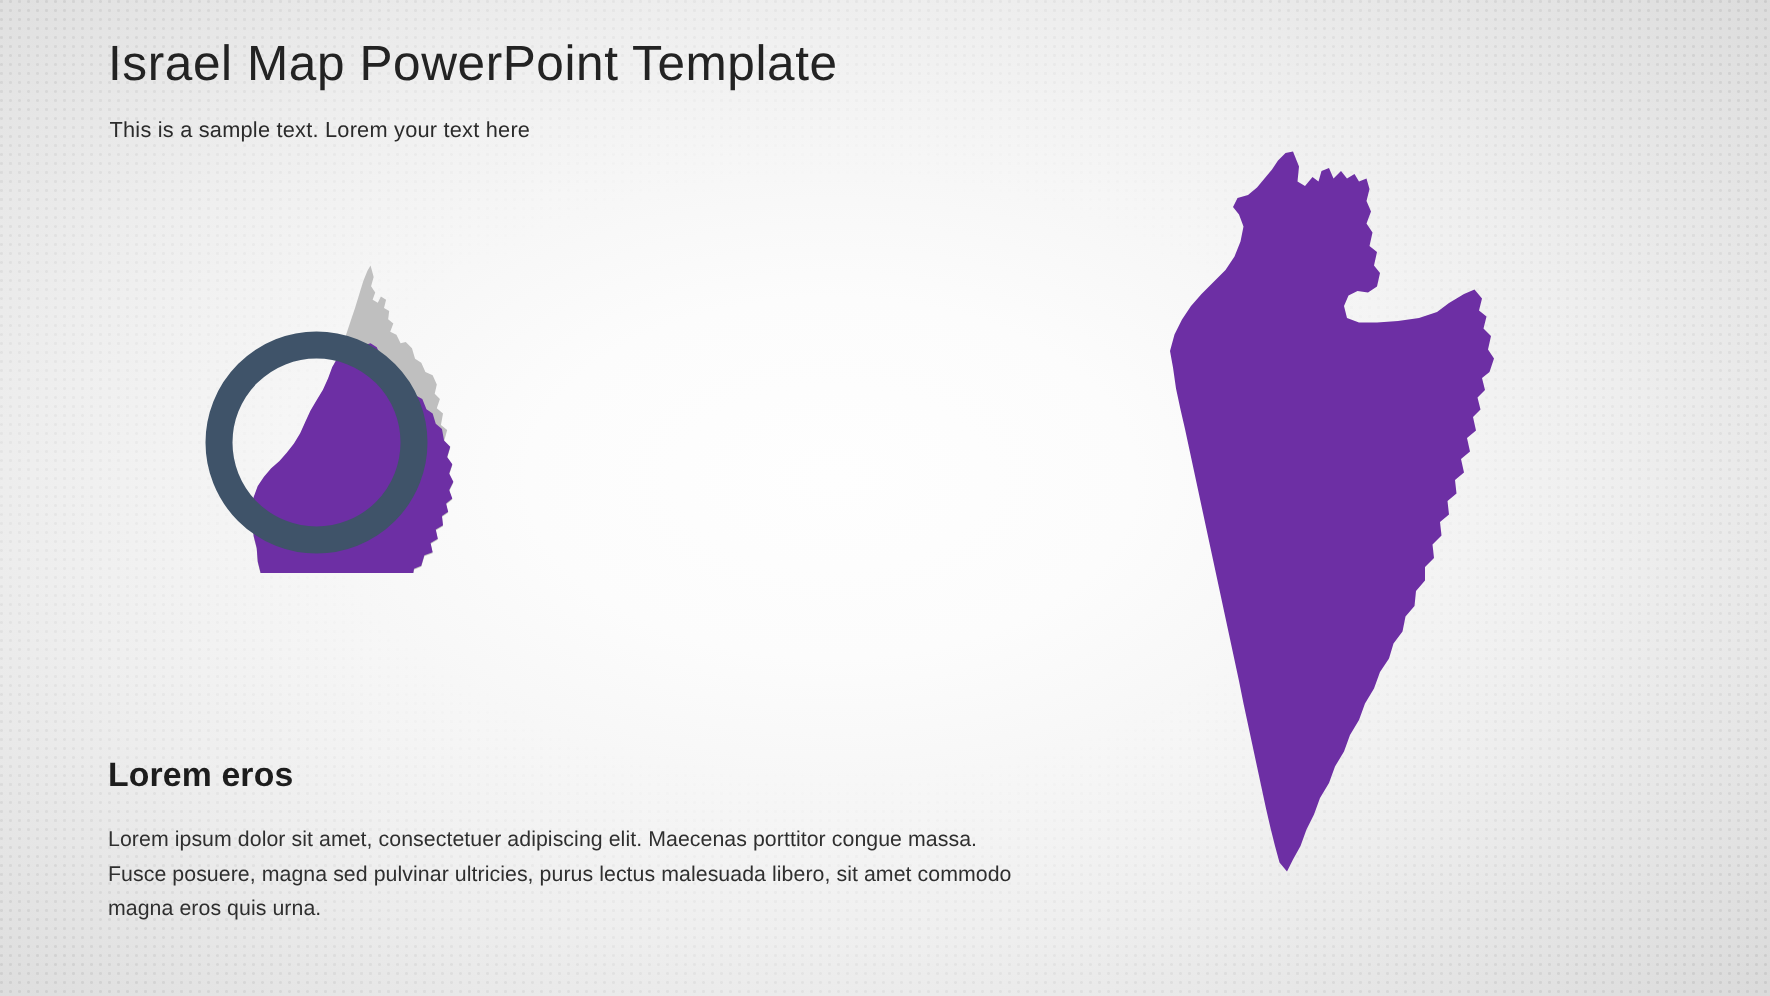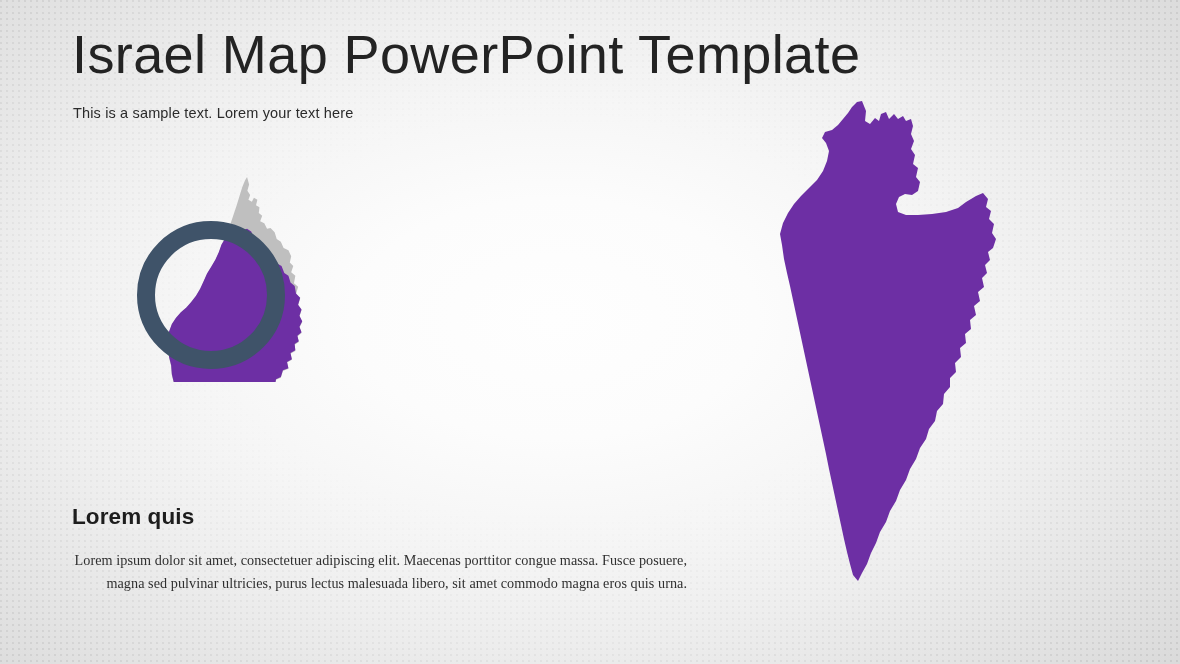--- a/index.html
+++ b/index.html
@@ -45,21 +45,21 @@
 
   .layer { position: absolute; z-index: 2; }
 
   
   #title-area { left: 72px; top: 22px; width: 760px; }
 
   .slide-title {
     margin: 0;
     font-family: "Liberation Sans", sans-serif;
     font-weight: 300;
-    font-size: 54px;
+    font-size: 33px;
     line-height: 1.22;
     letter-spacing: 0.4px;
     color: #232323;
     white-space: nowrap;
   }
 
   .slide-subtitle {
     margin: 16px 0 0 1px;
     font-family: "Liberation Sans", sans-serif;
     font-weight: 400;
@@ -78,28 +78,27 @@
     font-family: "Liberation Sans", sans-serif;
     font-weight: 700;
     font-size: 22.5px;
     line-height: 1.2;
     letter-spacing: 0.1px;
     color: #1d1d1d;
   }
 
   .body-paragraph {
     margin: 19px 0 0 0;
-    font-family: Liberation Serif, serif;
+    font-family: Liberation Sans, sans-serif;
     font-weight: 400;
     font-size: 14.2px;
     line-height: 1.62;
     letter-spacing: 0.05px;
     color: #2f2f2f;
     max-width: 615px;
-    text-align: right;
   }
 
   
   #badge-area {
     left: 118px;
     top: 172px;
     width: 186px;
     height: 210px;
   }
   #badge-area svg { display: block; width: 186px; height: 210px; }
@@ -230,17 +229,17 @@
         L 13 212 L 10 198 L 7 185 L 4 171
         L 2 157 L 0 146 L 3 135 L 8 125
         L 14 116 L 21 108 L 29 100 L 37 92
         L 43 83 L 47 73 L 49 63 L 46 55
         L 42 50 L 45 44 L 52 42 L 58 37
         L 63 31 L 68 25 L 72 19 L 77 14 Z"></path>
     </svg>
   </div>
 
   <div class="layer" id="body-area">
-    <h2 class="body-heading">Lorem quis</h2>
+    <h2 class="body-heading">Lorem eros</h2>
     <p class="body-paragraph">Lorem ipsum dolor sit amet, consectetuer adipiscing elit.  Maecenas porttitor congue massa. Fusce posuere, magna sed pulvinar ultricies, purus lectus malesuada libero, sit amet commodo magna eros quis urna.</p>
   </div>
 
 </div>
 
 </body></html>

